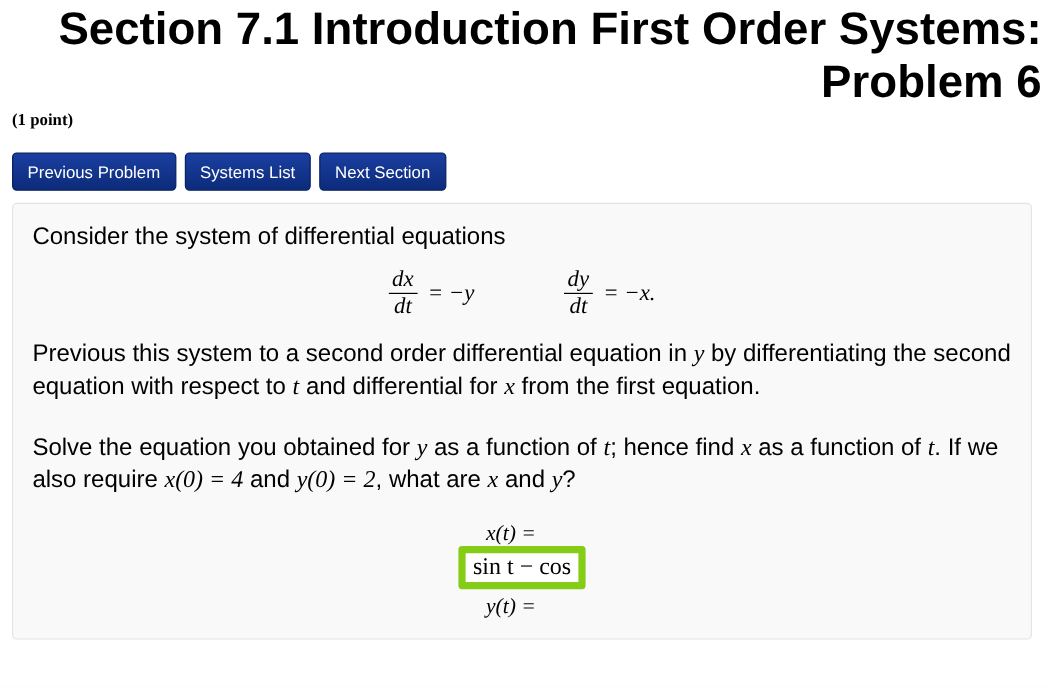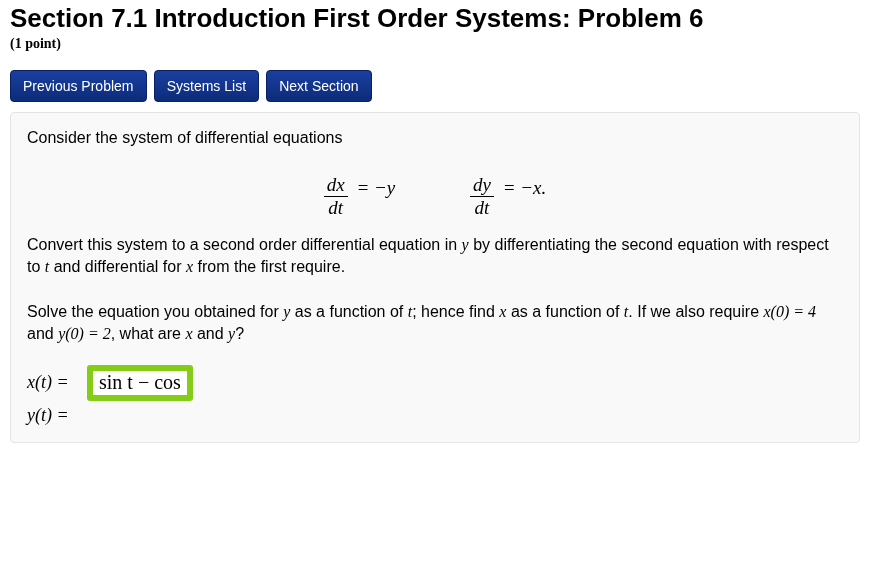--- a/index.html
+++ b/index.html
@@ -5,24 +5,25 @@
   body {
     font-family: Arial, Helvetica, sans-serif;
     margin: 0;
     padding: 4px 10px;
     font-size: 15px;
     color: #000;
     width: 878px;
     box-sizing: border-box;
   }
   h1 {
-    font-size: 26px;
+    font-size: 38px;
     margin: 0 0 2px 0;
     font-weight: bold;
     line-height: 1.15;
+    text-align: right;
   }
   .points {
     font-size: 14px;
     font-weight: bold;
     margin-bottom: 18px;
     font-family: Liberation Serif, serif;
   }
   .nav-row {
     margin-bottom: 10px;
   }
@@ -41,60 +42,60 @@
   }
   .problem-box {
     border: 1px solid #e4e4e4;
     border-radius: 4px;
     background: #f9f9f9;
     padding: 14px 16px 16px 16px;
     width: 850px;
     box-sizing: border-box;
   }
   .para {
-    font-size: 16px;
+    font-size: 20px;
     line-height: 1.35;
     margin-bottom: 8px;
   }
   .eq-row {
     text-align: center;
     font-family: "Times New Roman", serif;
     font-size: 19px;
     margin: 12px 0 14px 0;
   }
   .eq-block {
     display: inline-block;
     margin: 0 35px;
     vertical-align: middle;
   }
   .frac {
     display: inline-block;
     vertical-align: middle;
     text-align: center;
     margin-right: 4px;
-    margin-top: 15px;
   }
   .frac .num {
     display: block;
     border-bottom: 1px solid #000;
     padding: 0 3px;
     line-height: 1.1;
   }
   .frac .den {
     display: block;
     padding: 0 3px;
     line-height: 1.2;
   }
   .mi { font-style: italic; }
   .answer-row {
     font-family: "Times New Roman", serif;
     font-size: 18px;
     margin-top: 4px;
     display: flex;
     align-items: center;
+    flex-direction: column;
   }
   .answer-label {
     min-width: 60px;
   }
   input.answer-input {
     font-family: "Times New Roman", serif;
     font-size: 20px;
     border: 6px solid #84cc16;
     border-radius: 3px;
     padding: 3px 6px;
@@ -132,21 +133,21 @@
     <span class="eq-block">
       <span class="frac">
         <span class="num mi">dy</span>
         <span class="den mi">dt</span>
       </span>
       <span> <span class="mi">= −x.</span></span>
     </span>
   </div>
 
   <div class="para">
-    <span>Convert this system to a second order differential equation in </span><span class="serif mi">y</span><span> by differentiating the second equation with respect to </span><span class="serif mi">t</span><span> and differential for </span><span class="serif mi">x</span><span> from the first require.</span>
+    <span>Previous this system to a second order differential equation in </span><span class="serif mi">y</span><span> by differentiating the second equation with respect to </span><span class="serif mi">t</span><span> and differential for </span><span class="serif mi">x</span><span> from the first equation.</span>
   </div>
 
   <div class="para" style="margin-top:24px;">
     <span>Solve the equation you obtained for </span><span class="serif mi">y</span><span> as a function of </span><span class="serif mi">t</span><span>; hence find </span><span class="serif mi">x</span><span> as a function of </span><span class="serif mi">t</span><span>. If we also require </span><span class="serif mi">x(0) = 4</span><span> and </span><span class="serif mi">y(0) = 2</span><span>, what are </span><span class="serif mi">x</span><span> and </span><span class="serif mi">y</span><span>?</span>
   </div>
 
   <div style="height:8px"></div>
 
   <div class="answer-row">
     <span class="answer-label mi">x(t) =</span>

